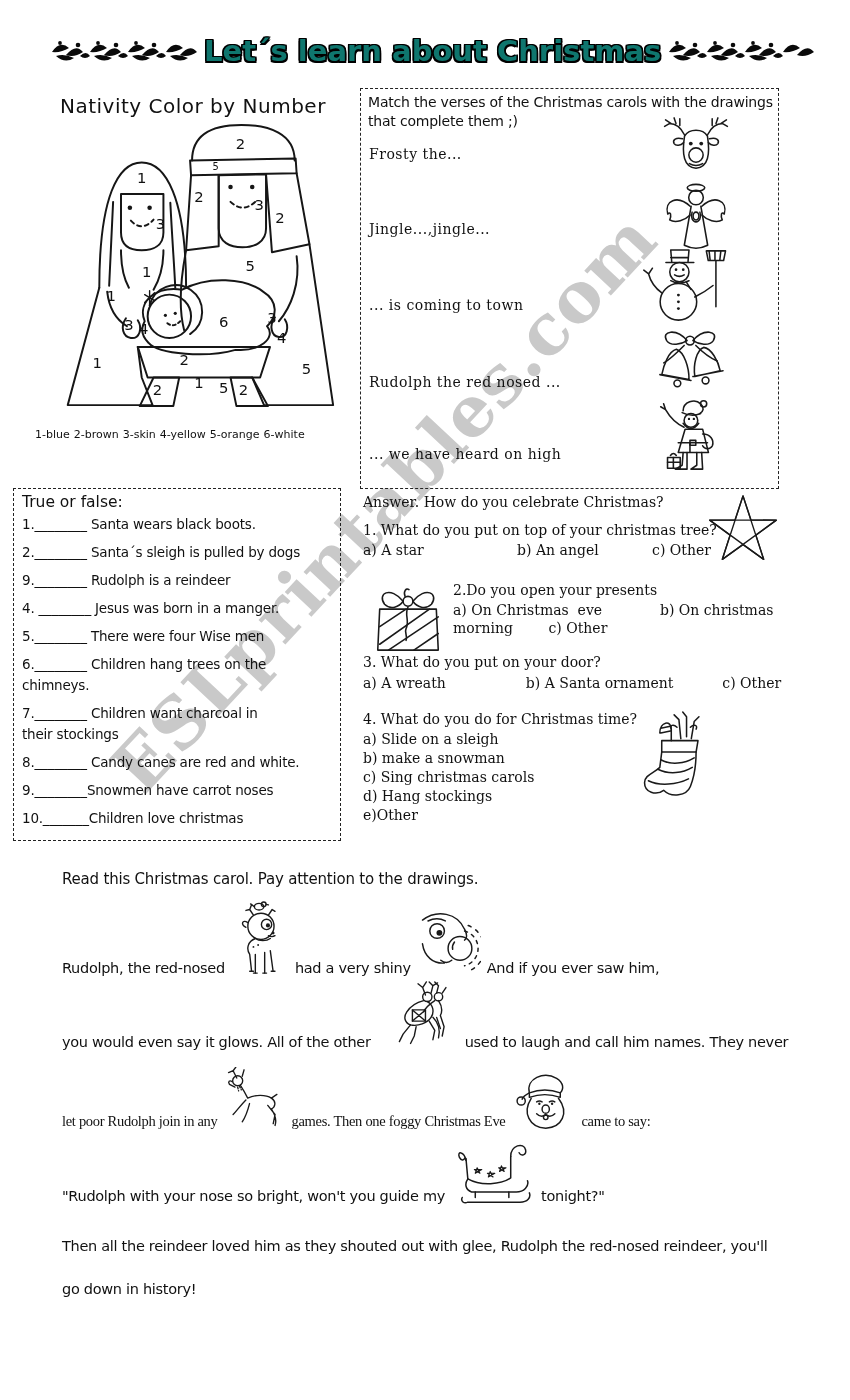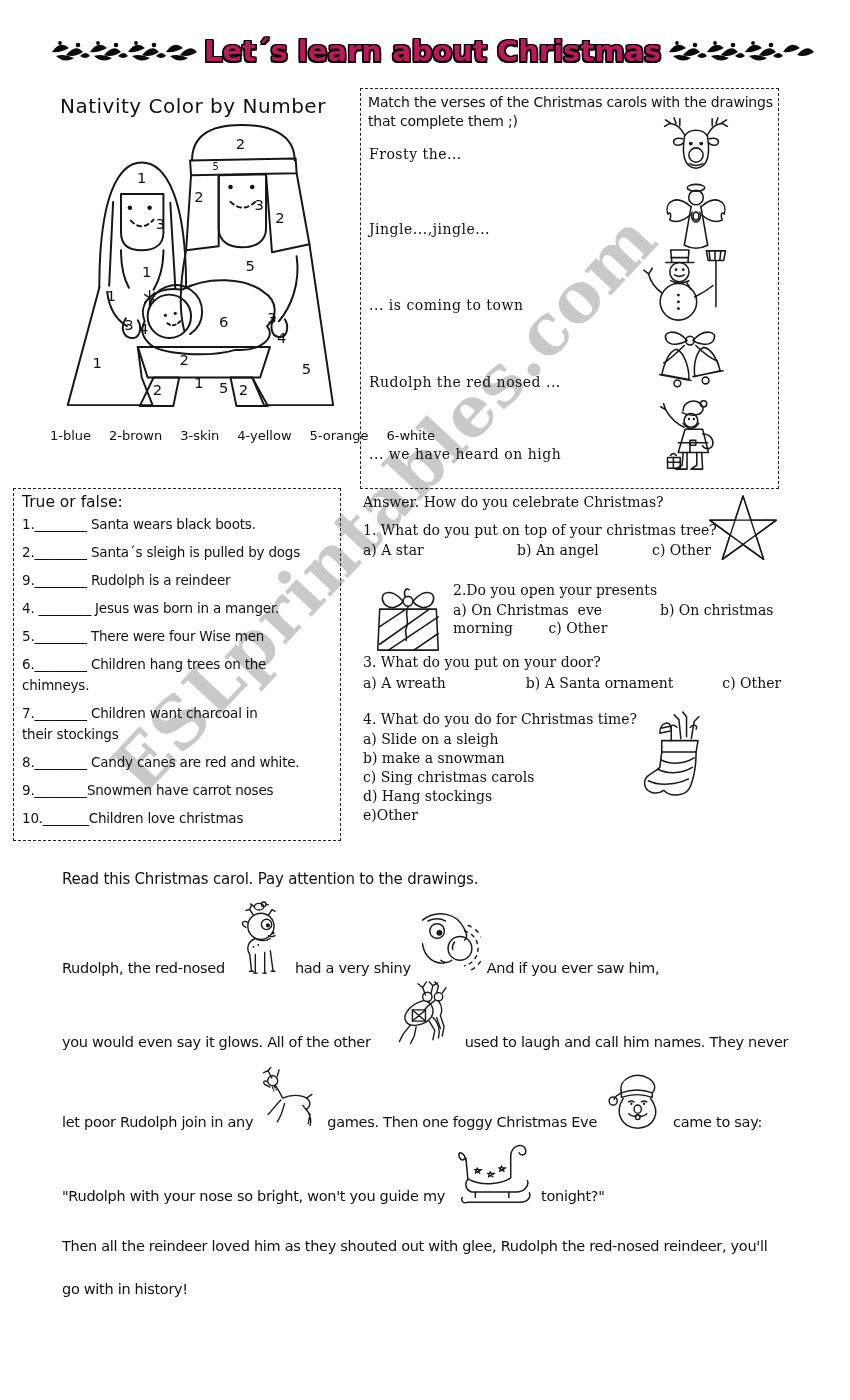--- a/index.html
+++ b/index.html
@@ -3,27 +3,27 @@
 <meta charset="utf-8">
 <style>
   html,body{margin:0;padding:0;background:#e8e8e8;}
   .page{position:relative;width:850px;height:1400px;background:#ffffff;margin:0 auto;
         font-family:"DejaVu Sans",sans-serif;color:#111;overflow:hidden;}
   .watermark{position:absolute;left:95px;top:752px;transform:rotate(-47deg);transform-origin:0 0;
         font-family:"DejaVu Serif",serif;font-weight:bold;font-size:70px;color:#c9c9c9;
         white-space:nowrap;letter-spacing:1px;}
   .header{position:absolute;top:34px;left:50px;right:50px;display:flex;align-items:center;
         justify-content:space-between;}
-  .title{font-size:29px;font-weight:bold;white-space:nowrap;color:#be185d;padding:0 6px;
+  .title{font-size:29px;font-weight:bold;white-space:nowrap;color:#0f766e;padding:0 6px;
         text-shadow:-1.5px -1.5px 0 #000,1.5px -1.5px 0 #000,-1.5px 1.5px 0 #000,1.5px 1.5px 0 #000,
         -1.5px 0 0 #000,1.5px 0 0 #000,0 -1.5px 0 #000,0 1.5px 0 #000;}
   .orn svg{display:block;}
   .nat-heading{position:absolute;left:60px;top:94px;font-size:20px;letter-spacing:.5px;}
   .nat-svg{position:absolute;left:42px;top:118px;}
-  .legend{position:absolute;left:50px;top:428px;display:flex;gap:18px;font-size:13px;white-space:nowrap;}
+  .legend{position:absolute;left:35px;top:428px;display:flex;gap:4px;font-size:11px;white-space:nowrap;}
   .match-box{position:absolute;left:360px;top:88px;width:419px;height:401px;border:1.6px dashed #222;box-sizing:border-box;}
   .match-intro{position:absolute;left:7px;top:4px;font-size:14px;line-height:1.35;white-space:pre-line;letter-spacing:-.2px;}
   .verse{position:absolute;left:8px;font-family:"DejaVu Serif",serif;font-weight:normal;font-size:14px;
         letter-spacing:.5px;white-space:nowrap;}
   .tf-box{position:absolute;left:13px;top:488px;width:328px;height:353px;border:1.6px dashed #222;
         padding:4px 8px;box-sizing:border-box;}
   .tf-heading{font-size:15.5px;margin-bottom:3px;}
   .tf-item{font-size:13.5px;line-height:21px;margin-bottom:7px;white-space:pre;letter-spacing:-.2px;}
   .answer{position:absolute;left:363px;top:492px;width:432px;height:350px;
         font-family:"DejaVu Serif",serif;font-size:14px;}
@@ -366,21 +366,21 @@
 <path d="M64,14 L66,6 M66,6 L62,2 M70,14 L74,8"></path>
 <circle cx="66" cy="18" r="4.5"></circle>
 <path d="M62,22 C56,26 52,30 50,34 M66,22 C70,28 70,34 68,38 L72,50 L70,60 M64,40 L68,52"></path>
 <rect x="38" y="32" width="14" height="12"></rect>
               <path d="M38,32 L52,44 M52,32 L38,44"></path>
             </g>
           </svg>
         </span>
         <span class="carol-text">used to laugh and call him names. They never</span>
       </div>
-      <div class="carol-row" style="top: 1059px; height: 72px;">
+      <div class="carol-row" style="top: 1059px; height: 72px; font-family: Liberation Serif, serif;">
         <span class="carol-text">let poor Rudolph join in any</span>
         <span class="icon">
           <svg width="62" height="64" viewBox="0 0 68 70">
             <g fill="none" stroke="#1a1a1a" stroke-width="1.5" stroke-linecap="round" stroke-linejoin="round">
 <path d="M14,12 L10,4 M10,4 L5,6 M10,4 L13,0 M20,10 L22,3"></path>
 <path d="M9,16 C6,14 4,16 6,19 L12,22"></path>
 <circle cx="15" cy="15" r="5.5"></circle>
 <path d="M18,20 C22,26 24,30 26,34 C34,30 46,30 52,34 C58,38 56,44 52,46"></path>
 <path d="M24,36 C18,42 14,48 10,52 M28,40 C26,48 24,54 20,60 M48,42 L56,52 L54,62 M52,46 C56,52 58,58 56,64"></path>
 <path d="M52,34 L58,30"></path>
@@ -418,16 +418,16 @@
 <path d="M64,22 C64,10 78,6 80,15 C81,21 75,22 73,18"></path>
 <path d="M18,46 C14,52 16,58 22,60 L70,60 C78,60 84,54 82,48"></path>
 <path d="M26,60 L26,66 M62,60 L62,66 M12,66 C10,70 14,73 18,71 L74,71 C82,71 86,66 84,61"></path>
 <path d="M28,34 L31,40 L25,36 L33,36 L26,40 Z M42,38 L45,44 L39,40 L47,40 L40,44 Z M54,32 L57,38 L51,34 L59,34 L52,38 Z" stroke-width="1.2"></path>
             </g>
           </svg>
         </span>
         <span class="carol-text">tonight?"</span>
       </div>
       <div class="carol-plain" style="top: 1238px;">Then all the reindeer loved him  as they shouted out with glee, Rudolph the red-nosed reindeer,  you'll</div>
-      <div class="carol-plain" style="top: 1281px;">go with in history!</div>
+      <div class="carol-plain" style="top: 1281px;">go down in history!</div>
     </div>
 
 </div>
 
 </body></html>

